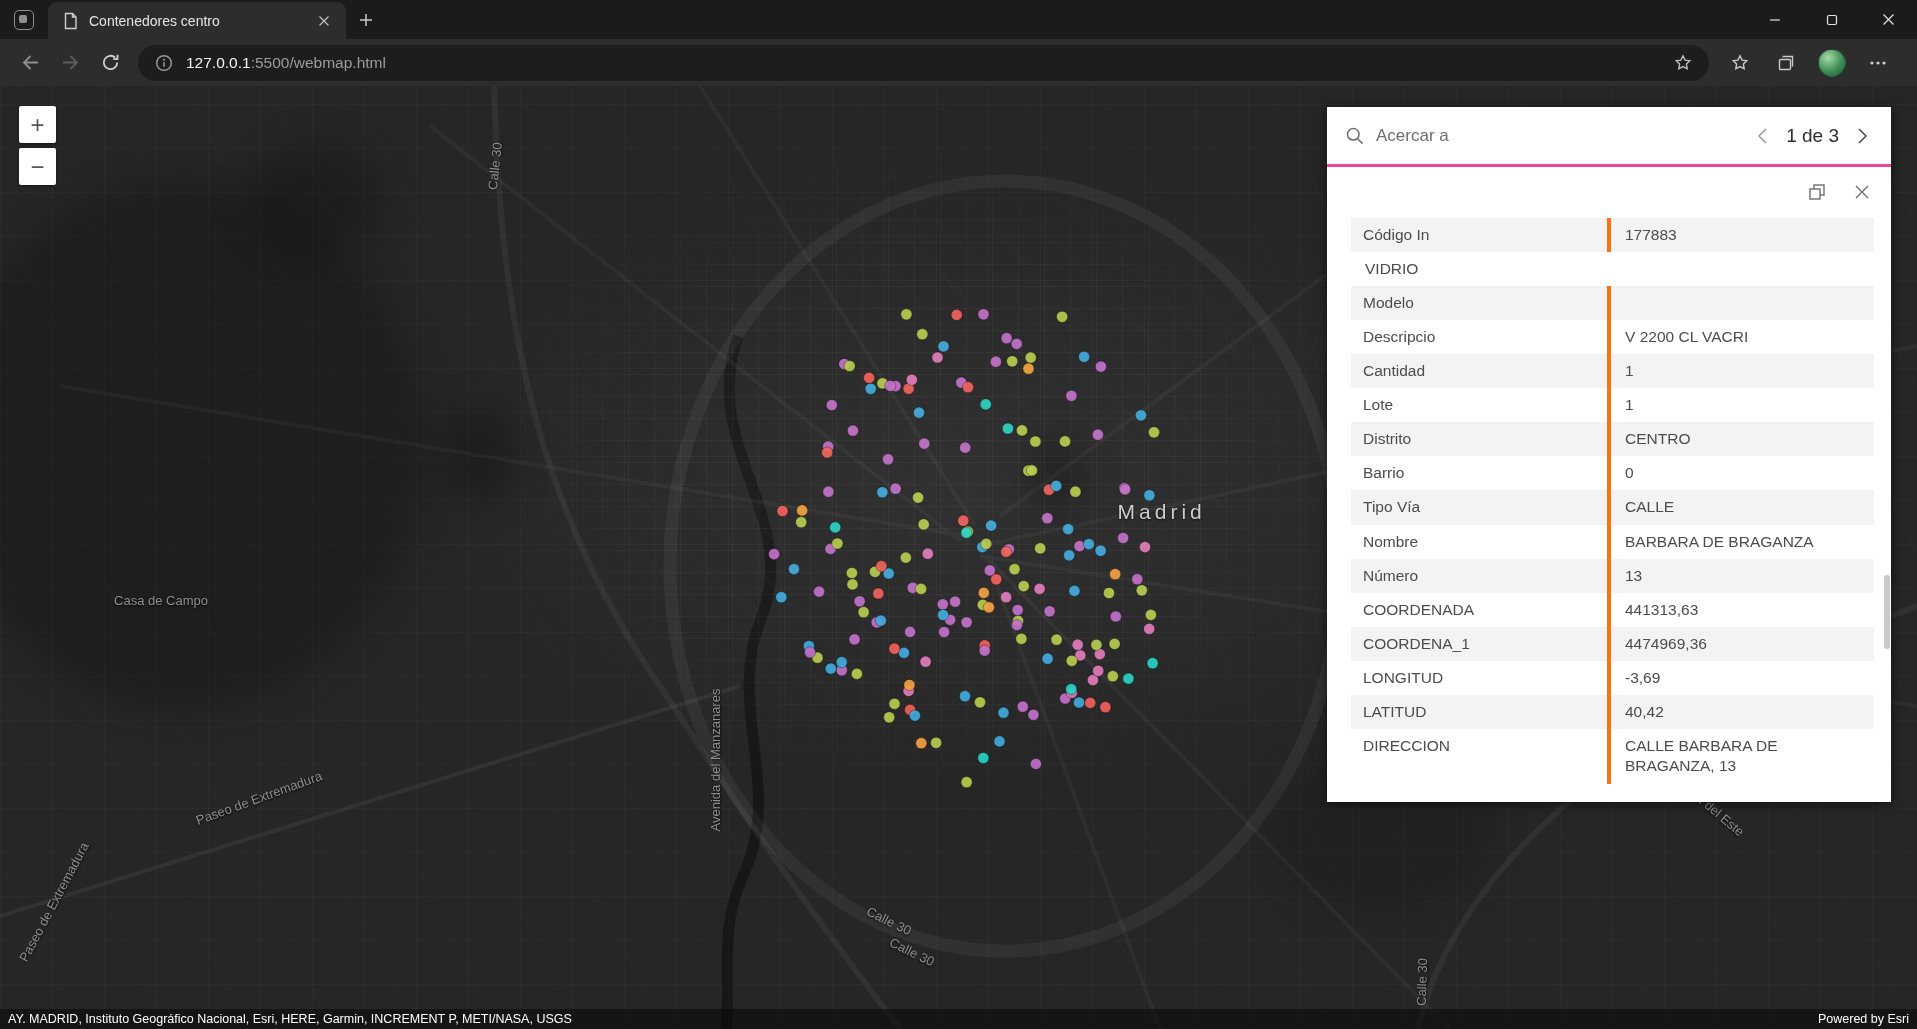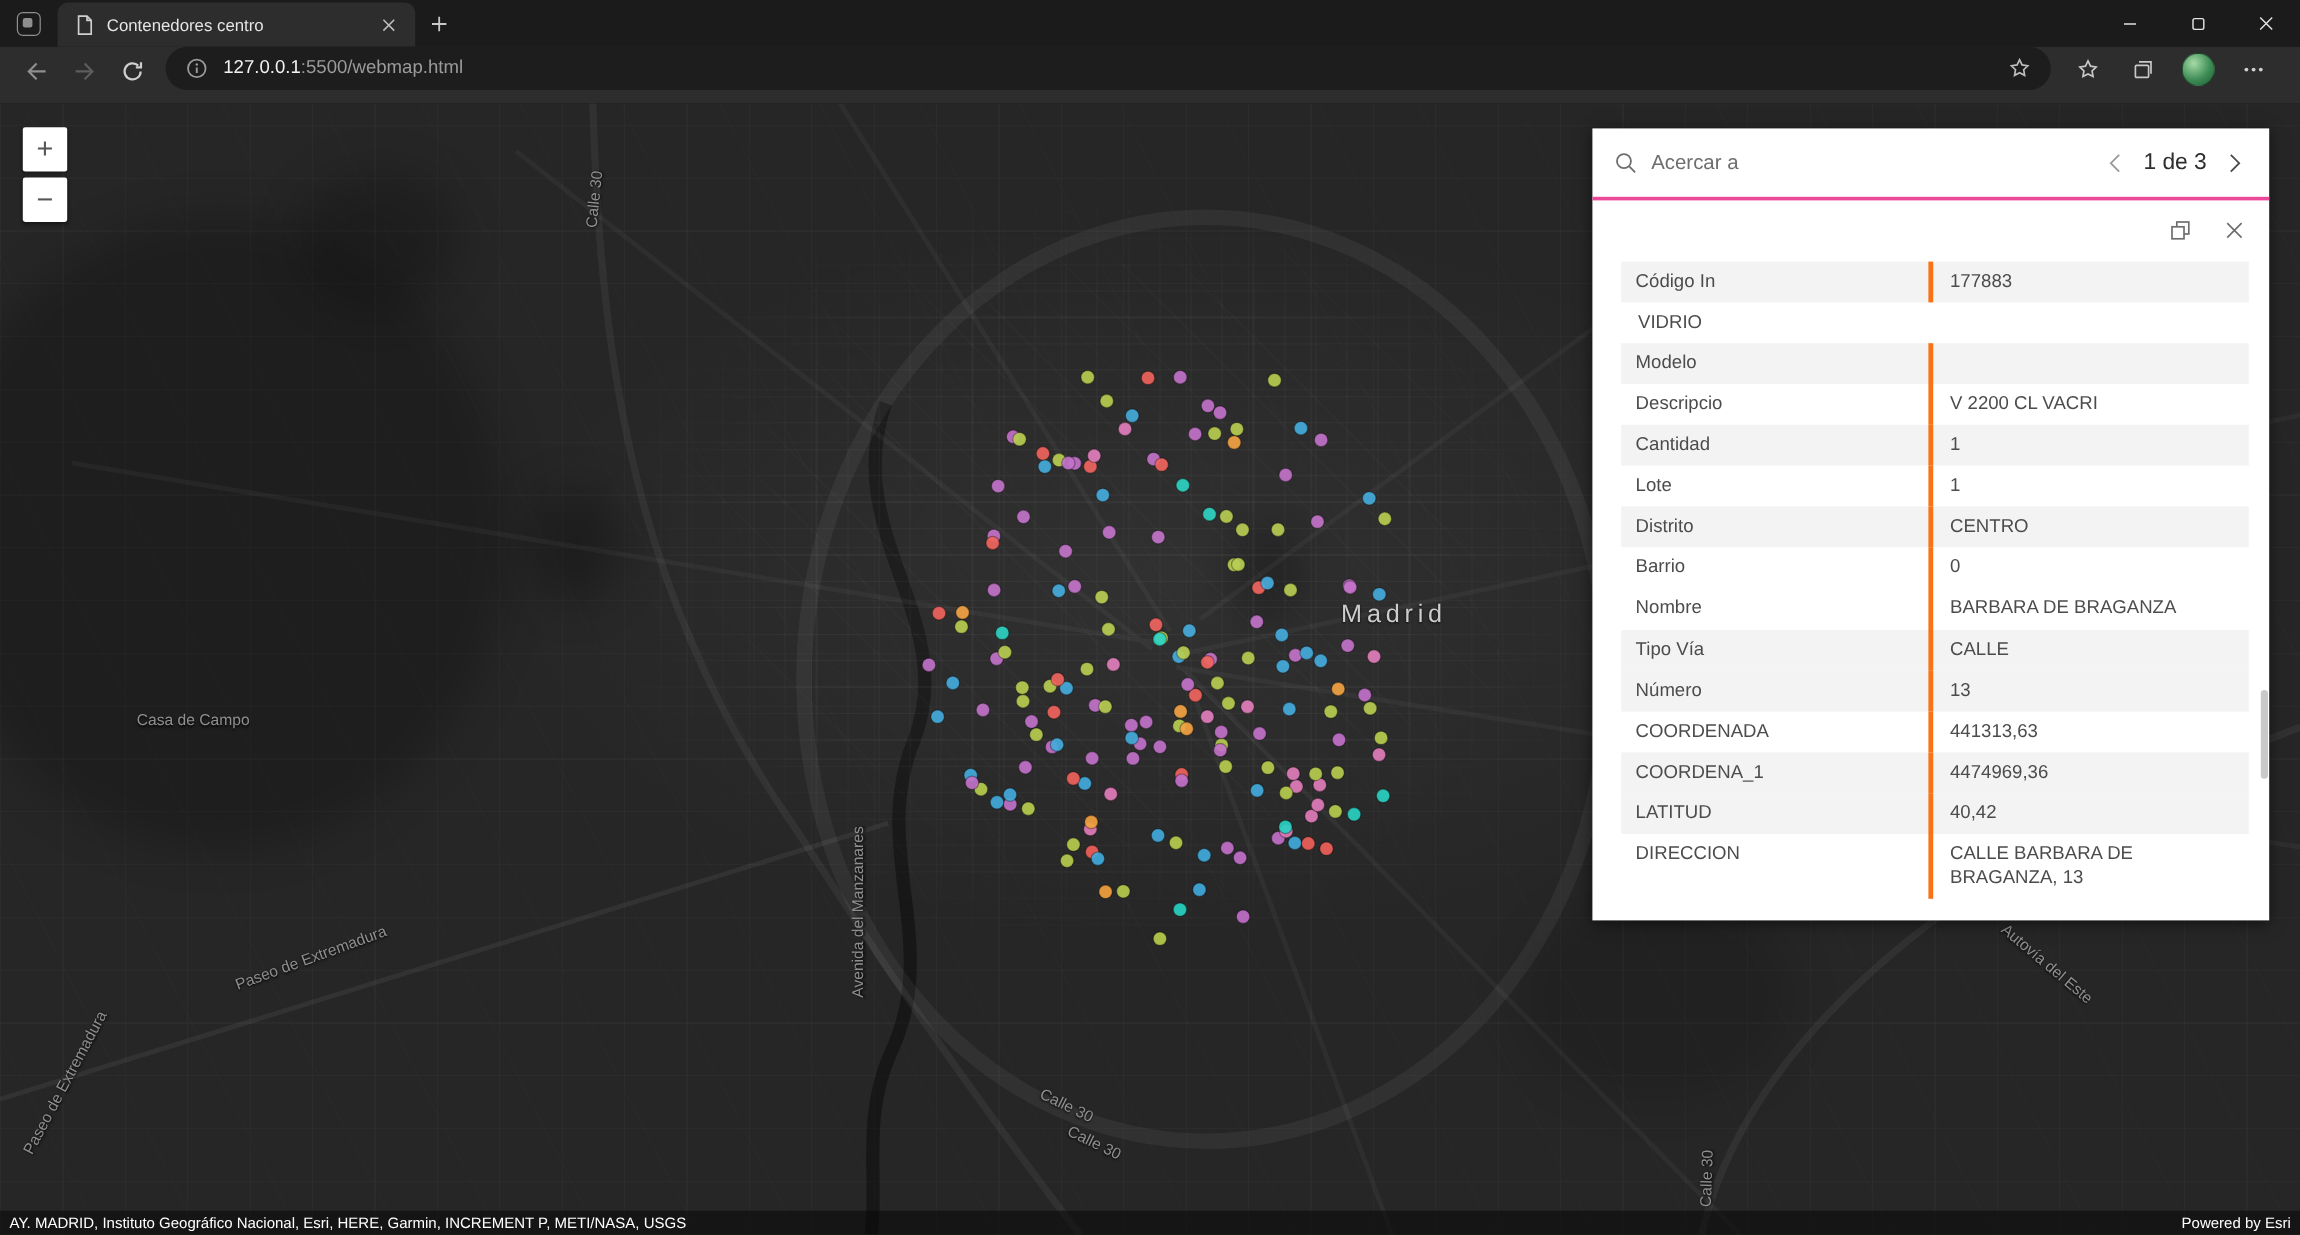--- a/index.html
+++ b/index.html
@@ -14,21 +14,21 @@
   .ws-glyph::after{content:"";position:absolute;left:4px;top:4px;width:8px;height:8px;background:#8f8f8f;border-radius:2px}
   .tab{width:298px;margin-top:2px;background:#2d2d2d;border-radius:9px 9px 0 0;
        display:flex;align-items:center;gap:10px;padding:0 10px 0 14px;cursor:pointer}
   .tab-title{flex:1;font-size:14px;color:#e5e5e5;white-space:nowrap;overflow:hidden}
   .icon-btn{display:flex;align-items:center;justify-content:center;cursor:pointer;border-radius:4px}
   .tab-close{width:24px;height:24px}
   .newtab{width:36px;height:100%;margin-left:2px}
   .win-controls{margin-left:auto;display:flex}
   .win-btn{width:57px;display:flex;align-items:center;justify-content:center;cursor:pointer}
 
-  .toolbar{height:47px;background:#2d2d2d;display:flex;align-items:flex-start;padding:0 10px}
+  .toolbar{height:47px;background:#2d2d2d;display:flex;align-items:center;padding:0 10px}
   .nav-btn{width:40px;height:40px;border-radius:6px;display:flex;align-items:center;justify-content:center;cursor:pointer;flex:0 0 auto}
   .urlbar{flex:1;height:36px;background:#1d1d1d;border-radius:18px;margin:0 8px;
           display:flex;align-items:center;gap:12px;padding:0 16px;min-width:0;cursor:text}
   .url-text{flex:1;font-size:15.5px;color:#9b9b9b;white-space:nowrap;overflow:hidden}
   .url-text .host{color:#f2f2f2}
   .tb-icons{display:flex;align-items:center;gap:8px;padding:0 10px 0 4px}
   .tb-btn{width:38px;height:38px;border-radius:6px;display:flex;align-items:center;justify-content:center;cursor:pointer}
   .avatar{width:28px;height:28px;border-radius:50%;
           background:radial-gradient(circle at 35% 30%,#a6dba6,#3f8d57 55%,#1d5a33);
           border:1px solid rgba(0,0,0,.4);cursor:pointer}
@@ -454,40 +454,44 @@
           <div class="attr-value">1</div>
         </div>
         <div class="attr-row shade">
           <div class="attr-field">Distrito</div>
           <div class="attr-value">CENTRO</div>
         </div>
         <div class="attr-row">
           <div class="attr-field">Barrio</div>
           <div class="attr-value">0</div>
         </div>
+        <div class="attr-row shade">
+          <div class="attr-field">Tipo Vía</div>
+          <div class="attr-value">CALLE</div>
+        </div>
         <div class="attr-row">
           <div class="attr-field">Nombre</div>
           <div class="attr-value">BARBARA DE BRAGANZA</div>
         </div>
         <div class="attr-row shade">
-          <div class="attr-field">Tipo Vía</div>
-          <div class="attr-value">CALLE</div>
-        </div>
-        <div class="attr-row shade">
           <div class="attr-field">Número</div>
           <div class="attr-value">13</div>
         </div>
         <div class="attr-row">
           <div class="attr-field">COORDENADA</div>
           <div class="attr-value">441313,63</div>
         </div>
         <div class="attr-row shade">
           <div class="attr-field">COORDENA_1</div>
           <div class="attr-value">4474969,36</div>
         </div>
+        <div class="attr-row">
+          <div class="attr-field">LONGITUD</div>
+          <div class="attr-value">-3,69</div>
+        </div>
         <div class="attr-row shade">
           <div class="attr-field">LATITUD</div>
           <div class="attr-value">40,42</div>
         </div>
         <div class="attr-row">
           <div class="attr-field">DIRECCION</div>
           <div class="attr-value">CALLE BARBARA DE BRAGANZA, 13</div>
         </div>
       </div>
     <div class="popup-scroll"></div>

